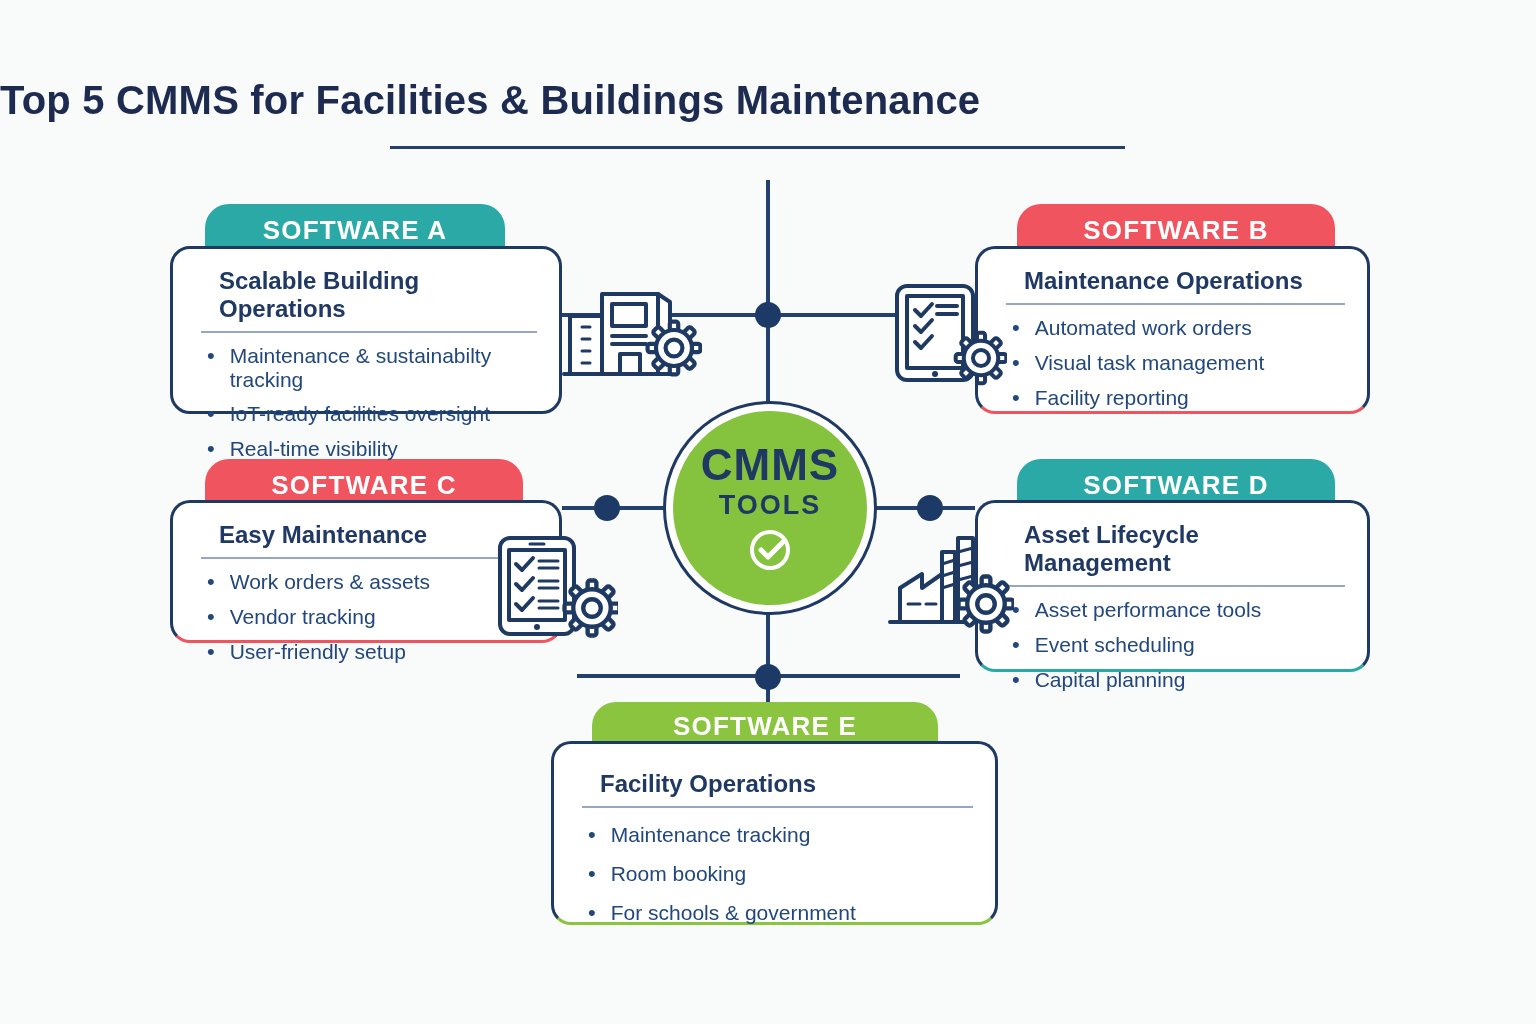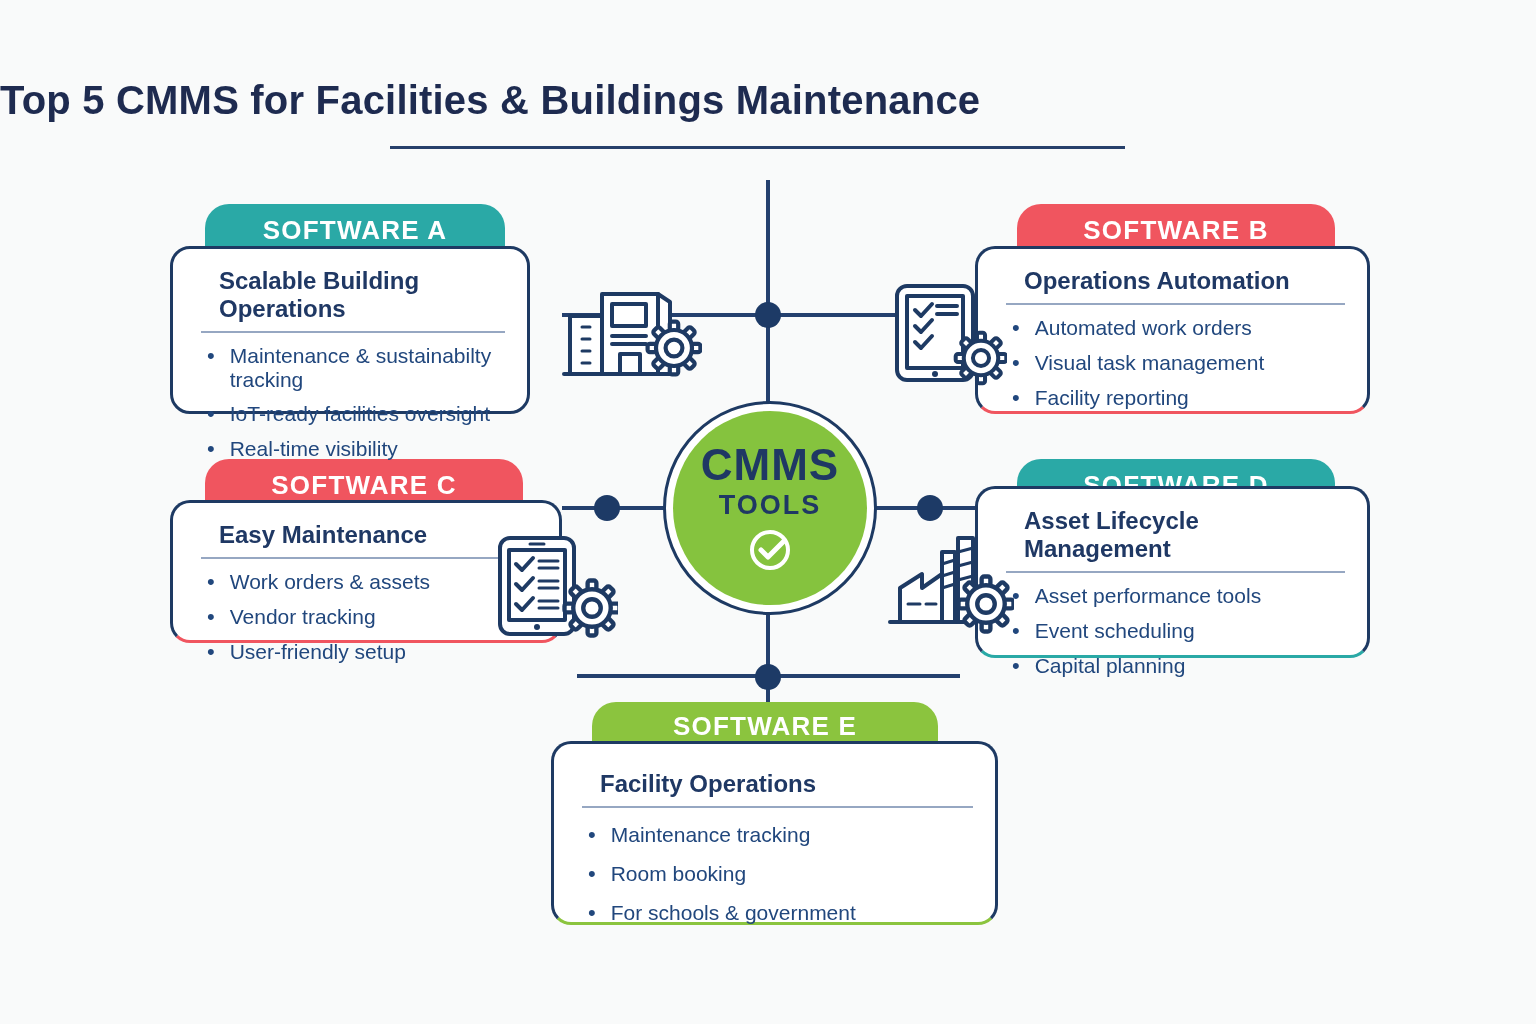--- a/index.html
+++ b/index.html
@@ -32,24 +32,24 @@
        color:#fff;font-weight:bold;font-size:26px;letter-spacing:1.2px;}
   .tab-teal{background:var(--teal);} .tab-coral{background:var(--coral);} .tab-green{background:var(--green);}
   .tab-a{left:205px;top:204px;width:300px;}
   .tab-b{left:1017px;top:204px;width:318px;}
   .tab-c{left:205px;top:459px;width:318px;}
   .tab-d{left:1017px;top:459px;width:318px;}
   .tab-e{left:592px;top:702px;width:346px;height:48px;}
 
   .card{position:absolute;background:#fff;border:3px solid var(--navy);border-radius:20px;z-index:2;
         padding:12px 20px 0 26px;}
-  .card-a{left:170px;top:246px;width:360px;height:168px;}
+  .card-a{left:170px;top:246px;width:392px;height:168px;}
   .card-b{left:975px;top:246px;width:395px;height:168px;border-bottom-color:var(--coral);}
   .card-c{left:170px;top:500px;width:392px;height:143px;border-bottom-color:var(--coral);}
-  .card-d{left:975px;top:486px;width:395px;height:172px;border-bottom-color:var(--teal);}
+  .card-d{left:975px;top:500px;width:395px;height:172px;border-bottom-color:var(--teal);}
   .card-e{left:545px;top:741px;width:447px;height:184px;border-bottom-color:var(--green);padding-top:20px;margin-left:6px;}
 
   .subtitle{font-size:24px;font-weight:bold;color:var(--navy-text);margin:6px 0 8px 20px;}
   .rule{height:2px;background:#3f5e8f;opacity:.55;margin:0 2px 10px 2px;}
   .bullets{display:flex;flex-direction:column;gap:9px;padding-left:8px;}
   .card-e .bullets{gap:13px;padding-top:4px;}
   .bullet{font-size:21px;color:var(--bullet);display:flex;align-items:baseline;}
   .bullet::before{content:"•";color:var(--bullet);margin-right:15px;font-size:22px;}
 
   .icon{position:absolute;z-index:3;}
@@ -118,21 +118,21 @@
       <div class="bullet">Maintenance &amp; sustainabilty tracking</div>
       <div class="bullet">IoT-ready facilities oversight</div>
       <div class="bullet">Real-time visibility</div>
     </div>
   </div>
 
   <div class="tab tab-coral tab-b">
     <span>SOFTWARE B</span>
   </div>
   <div class="card card-b">
-    <div class="subtitle">Operations Automation</div>
+    <div class="subtitle">Maintenance Operations</div>
     <div class="rule"></div>
     <div class="bullets">
       <div class="bullet">Automated work orders</div>
       <div class="bullet">Visual task management</div>
       <div class="bullet">Facility reporting</div>
     </div>
   </div>
 
   <div class="tab tab-coral tab-c">
     <span>SOFTWARE C</span>

